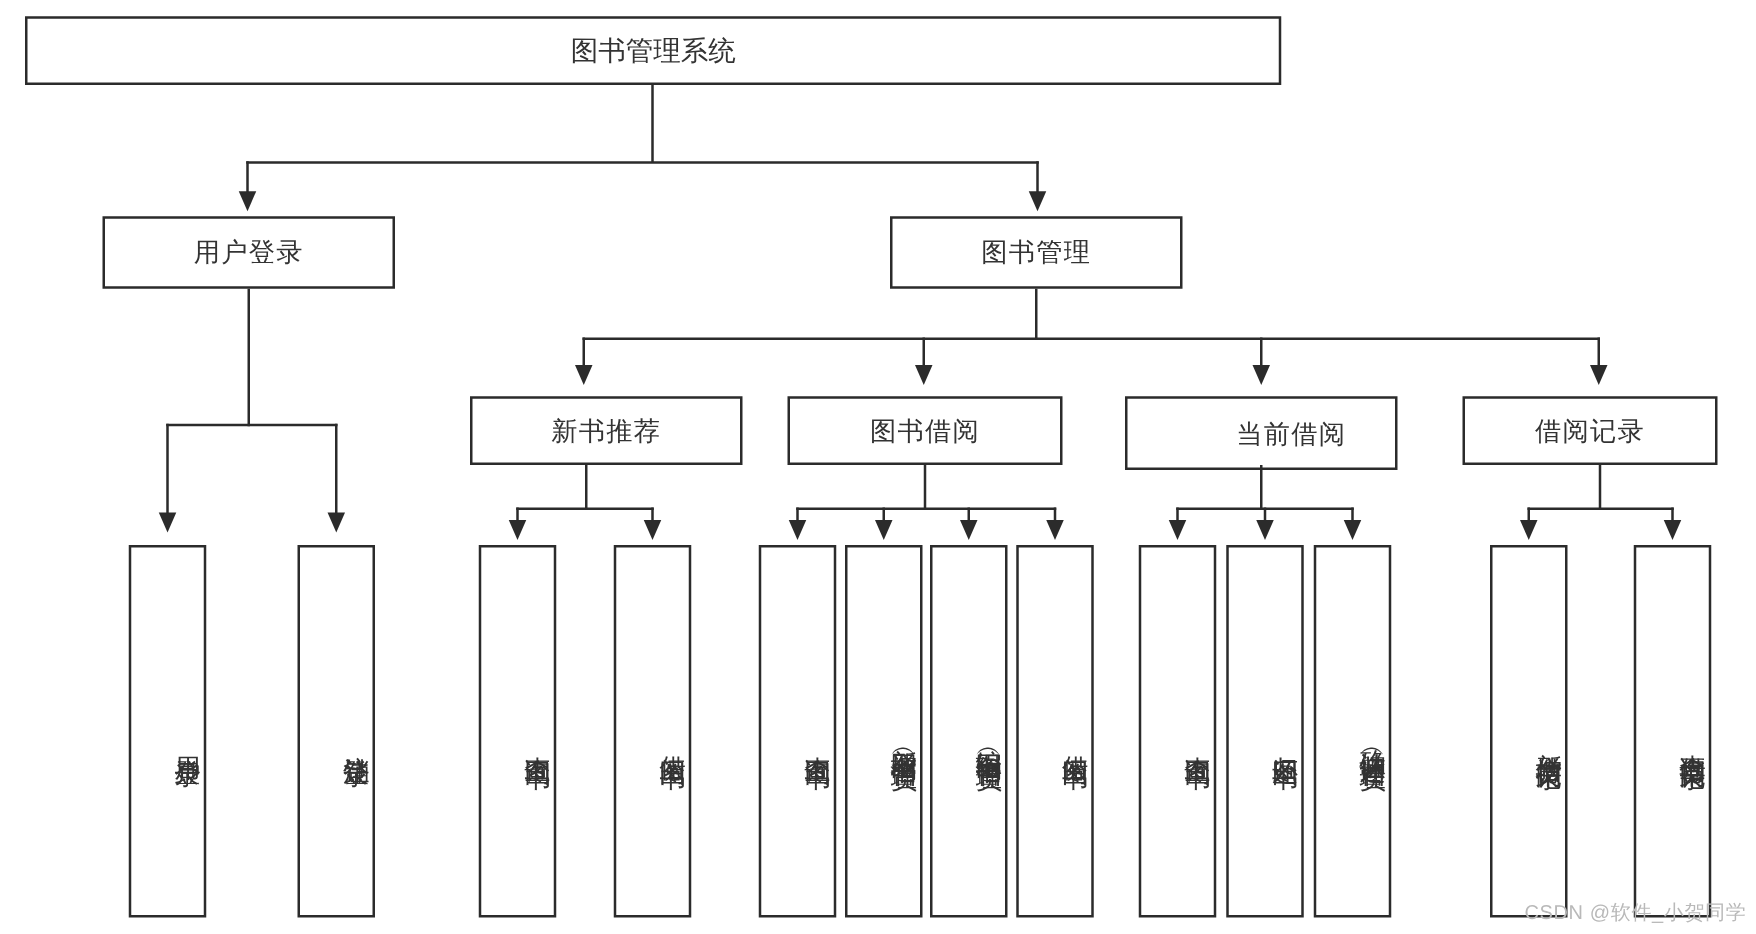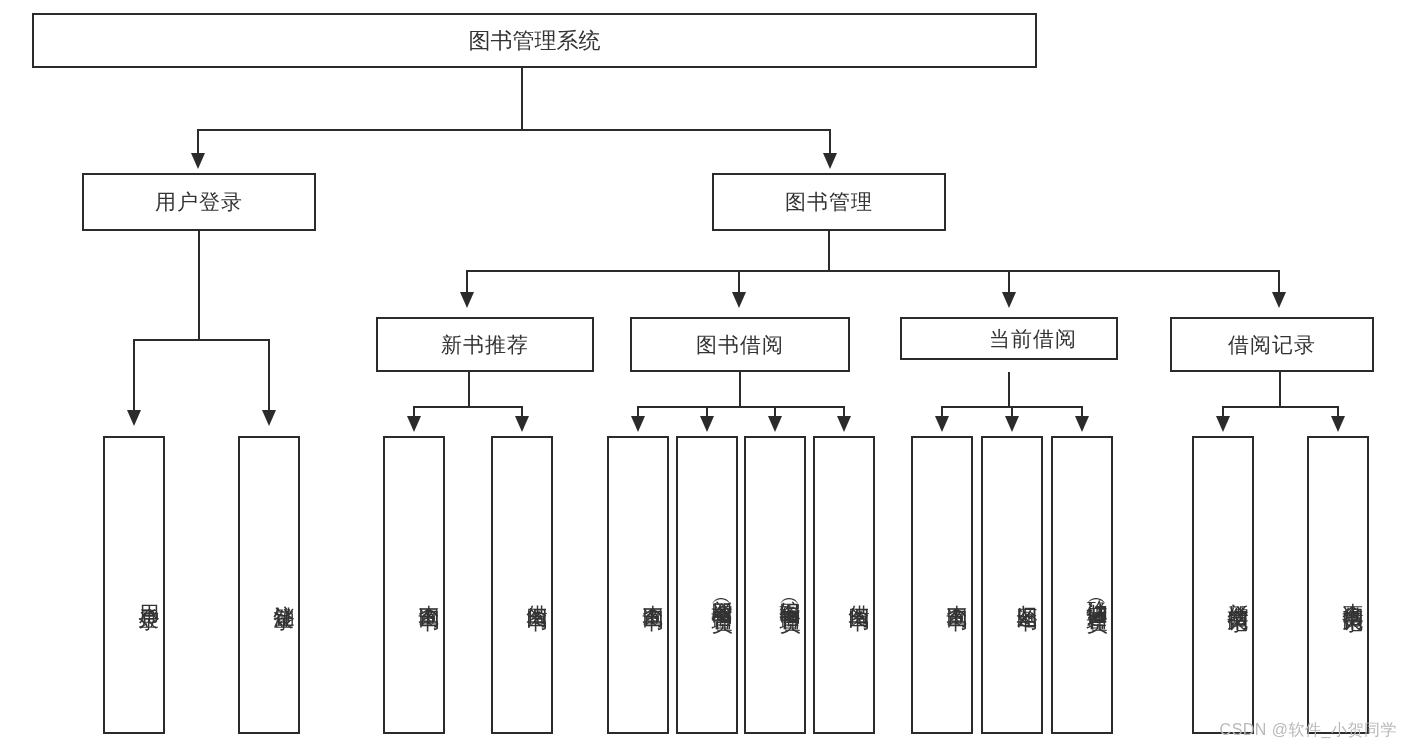--- a/index.html
+++ b/index.html
@@ -32,21 +32,21 @@
   
   #watermark{position:absolute;right:8px;bottom:6px;
              font-size:16px;color:#b9b9b9;letter-spacing:.5px;
              white-space:nowrap;pointer-events:none;}
 </style>
 </head>
 <body>
 
 <div id="stage">
 
-  <div class="box title" style="left:32px;top:13px;width:1005px;height:55px;">图书管理系统</div>
+  <div class="box title" style="left:20px;top:13px;width:1005px;height:55px;">图书管理系统</div>
 
   <div class="ln lnv" style="left:521px;top:68px;width:2px;height:62px;"></div>
 
   <div class="ln lnh" style="left:197px;top:129px;width:634px;height:2px;"></div>
 
   <div class="ln lnv" style="left:197px;top:129px;width:2px;height:26px;"></div>
   <div class="arrow" style="left:191px;top:153px;"></div>
   <div class="ln lnv" style="left:829px;top:129px;width:2px;height:26px;"></div>
   <div class="arrow" style="left:823px;top:153px;"></div>
 
@@ -66,21 +66,21 @@
   <div class="arrow" style="left:460px;top:292px;"></div>
   <div class="ln lnv" style="left:738px;top:270px;width:2px;height:24px;"></div>
   <div class="arrow" style="left:732px;top:292px;"></div>
   <div class="ln lnv" style="left:1008px;top:270px;width:2px;height:24px;"></div>
   <div class="arrow" style="left:1002px;top:292px;"></div>
   <div class="ln lnv" style="left:1278px;top:270px;width:2px;height:24px;"></div>
   <div class="arrow" style="left:1272px;top:292px;"></div>
 
   <div class="box h" style="left:360px;top:317px;width:218px;height:55px;margin-left:16px;">新书推荐</div>
   <div class="box h" style="left:630px;top:317px;width:220px;height:55px;">图书借阅</div>
-  <div class="box h" style="left:900px;top:317px;width:218px;height:43px;padding-left:48px;">当前借阅</div>
+  <div class="box h" style="left:900px;top:317px;width:218px;height:59px;padding-left:48px;">当前借阅</div>
   <div class="box h" style="left:1170px;top:317px;width:204px;height:55px;">借阅记录</div>
 
   <div class="ln lnv" style="left:468px;top:372px;width:2px;height:36px;"></div>
   <div class="ln lnh" style="left:413px;top:406px;width:110px;height:2px;"></div>
   <div class="ln lnv" style="left:413px;top:406px;width:2px;height:12px;"></div>
   <div class="arrow" style="left:407px;top:416px;"></div>
   <div class="ln lnv" style="left:521px;top:406px;width:2px;height:12px;"></div>
   <div class="arrow" style="left:515px;top:416px;"></div>
 
   <div class="ln lnv" style="left:739px;top:372px;width:2px;height:36px;"></div>

